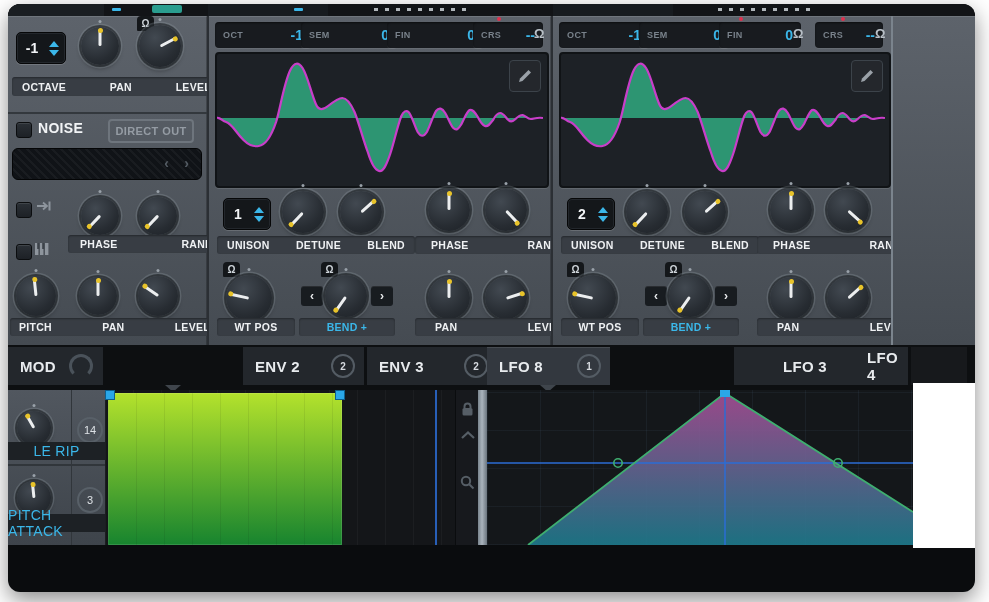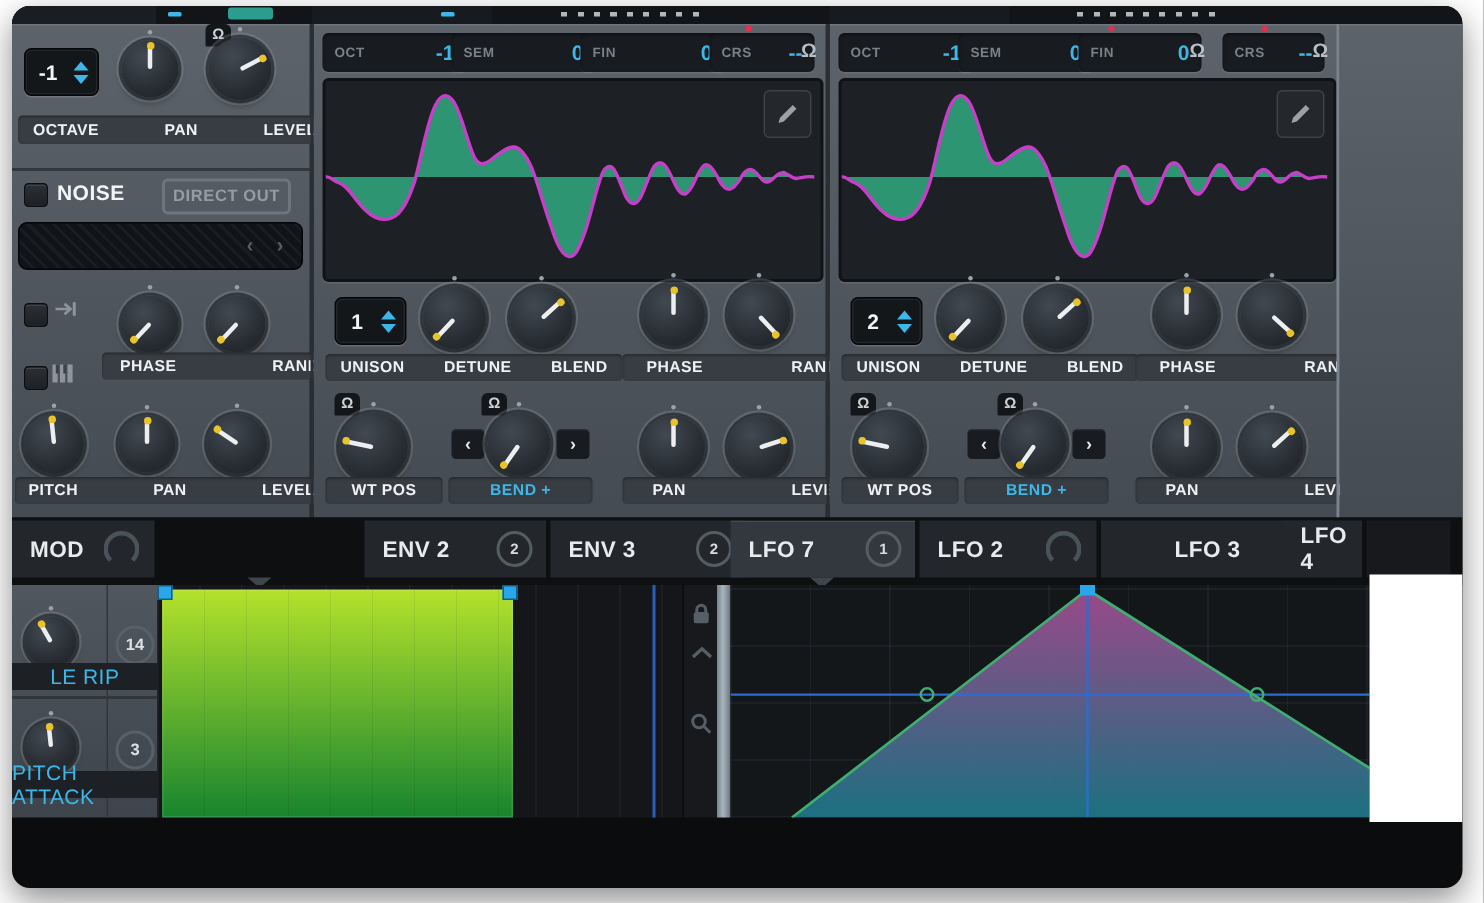--- a/index.html
+++ b/index.html
@@ -77,21 +77,21 @@
     border-bottom-color:transparent;}
   .badge{position:absolute;right:9px;width:20px;height:20px;border:2px solid #545c64;border-radius:50%;
     color:#d7dbe0;font-size:10px;font-weight:bold;display:flex;align-items:center;justify-content:center;}
   .notch{position:absolute;top:40px;width:0;height:0;border-left:8px solid transparent;
     border-right:8px solid transparent;border-top:7px solid #3f454c;}
   
   #modcol{left:0;top:386px;width:97px;height:155px;background:linear-gradient(#51575f,#3e444b);}
   .mlabel{position:absolute;left:0;width:97px;height:18px;background:#1d2125;display:flex;align-items:center;
     justify-content:center;font-size:14px;font-weight:normal;color:var(--accent);letter-spacing:.3px;}
   .mbadge{position:absolute;width:22px;height:22px;border:2px solid #586068;border-radius:50%;color:#dde1e5;
-    font-size:11px;font-weight:bold;display:flex;align-items:center;justify-content:center;}
+    font-size:11px;font-weight:normal;display:flex;align-items:center;justify-content:center;}
   #envdisp{left:97px;top:386px;width:350px;height:155px;background:#141619;
     background-image:repeating-linear-gradient(90deg,rgba(255,255,255,.035) 0 1px,transparent 1px 28px);}
   #envblock{position:absolute;left:3px;top:3px;width:234px;height:152px;
     background:linear-gradient(var(--envtop),var(--envbottom));
     box-shadow:inset 0 0 0 1px rgba(255,255,255,.12);}
   #envblock::after{content:"";position:absolute;inset:0;
     background:repeating-linear-gradient(90deg,rgba(0,0,0,.07) 0 1px,transparent 1px 28px);}
   .handle{position:absolute;width:8px;height:8px;background:var(--handle);border:1px solid #0d5f8e;}
   .guide-v{position:absolute;width:2px;background:var(--guide);opacity:.85;}
   #toolcol{left:447px;top:386px;width:23px;height:155px;background:#17191d;border-left:1px solid #0a0c0e;
@@ -383,26 +383,22 @@
     </div>
     <div class="tab" style="left:235px;width:121px;">
       <span class="tl">ENV 2</span>
       <span class="badge">2</span>
     </div>
     <div class="tab" style="left:359px;width:130px;">
       <span class="tl">ENV 3</span>
       <span class="badge">2</span>
     </div>
     <div class="tab sel" style="left:479px;width:123px;">
-      <span class="tl">LFO 7</span>
+      <span class="tl">LFO 8</span>
       <span class="badge">1</span>
-    </div>
-    <div class="tab" style="left:605px;width:118px;">
-      <span class="tl">LFO 2</span>
-      <span class="arcico"></span>
     </div>
     <div class="tab" style="left:726px;width:118px;padding-left:37px;">
       <span class="tl">LFO 3</span>
       <span class="arcico"></span>
     </div>
     <div class="tab" style="left:847px;width:53px;">
       <span class="tl">LFO 4</span>
     </div>
     <div class="tab" style="left:903px;width:56px;background:#17191c;"></div>
     <div class="notch" style="left:157px;"></div>

